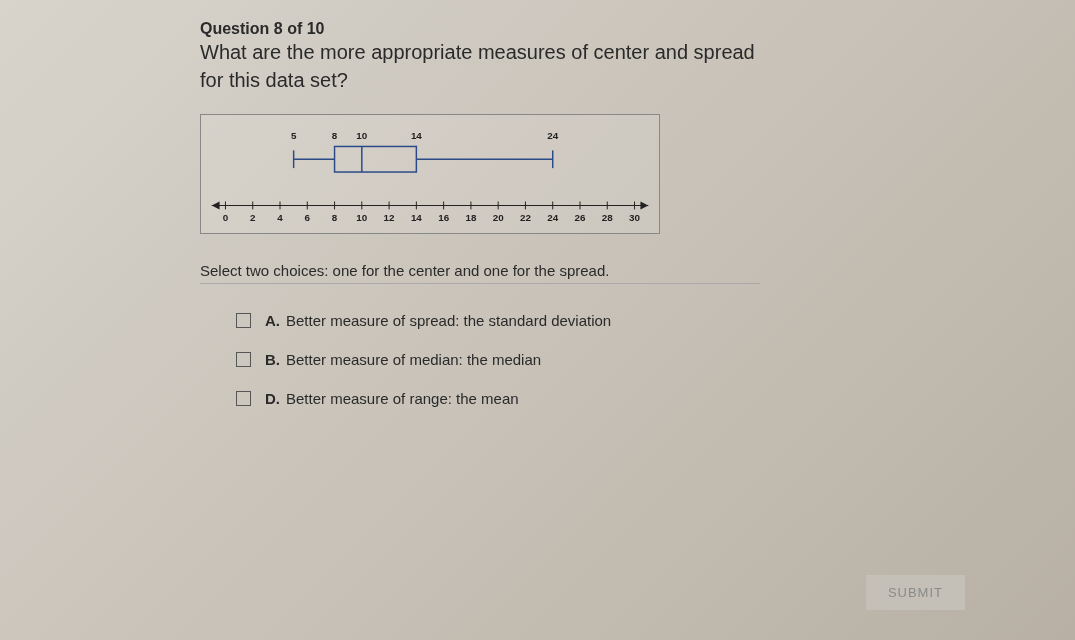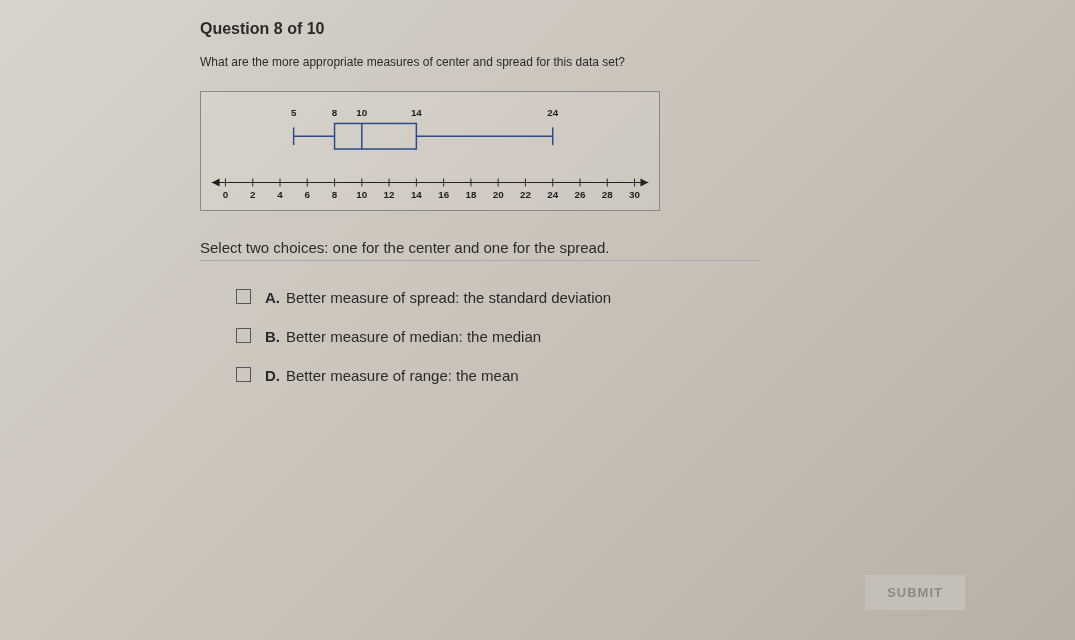--- a/index.html
+++ b/index.html
@@ -8,24 +8,24 @@
       background: linear-gradient(135deg, #d8d4cc 0%, #c8c2b8 50%, #b8b0a4 100%);
       width: 1075px;
       height: 640px;
       padding: 20px 0 0 200px;
       color: #2a2a2a;
       position: relative;
     }
     .question-header {
       font-weight: bold;
       font-size: 16px;
-      margin-bottom: 16px;
+      margin-bottom: 0;
     }
     .question-text {
-      font-size: 12px;
+      font-size: 20px;
       line-height: 1.4;
       max-width: 560px;
       margin-bottom: 20px;
     }
     .boxplot-container {
       border: 1px solid #888;
       background: rgba(255,255,255,0.1);
       width: 460px;
       height: 120px;
       position: relative;
@@ -43,21 +43,21 @@
       border: none;
       border-top: 1px solid #aaa;
       width: 560px;
       margin-bottom: 28px;
     }
     .choices {
       margin-left: 36px;
     }
     .choice {
       display: flex;
-      align-items: flex-start;
+      align-items: center;
       margin-bottom: 22px;
       font-size: 15px;
     }
     .choice input[type="checkbox"] {
       width: 15px;
       height: 15px;
       margin-right: 14px;
       appearance: none;
       border: 1.5px solid #555;
       background: transparent;
@@ -69,21 +69,21 @@
       position: absolute;
       right: 110px;
       bottom: 30px;
       background: #c4c0b8;
       color: #8a8a88;
       border: none;
       padding: 10px 22px;
       font-size: 13px;
       letter-spacing: 1px;
       cursor: pointer;
-      font-weight: 700;
+      font-weight: 400;
     }
     .axis-label { font-size: 10px; font-weight: bold; fill: #222; }
     .value-label { font-size: 10px; font-weight: bold; fill: #222; }
   </style>
 </head>
 <body>
 
 <div class="question-header">Question 8 of 10</div>
 
 <div class="question-text">What are the more appropriate measures of center and spread for this data set?</div>

